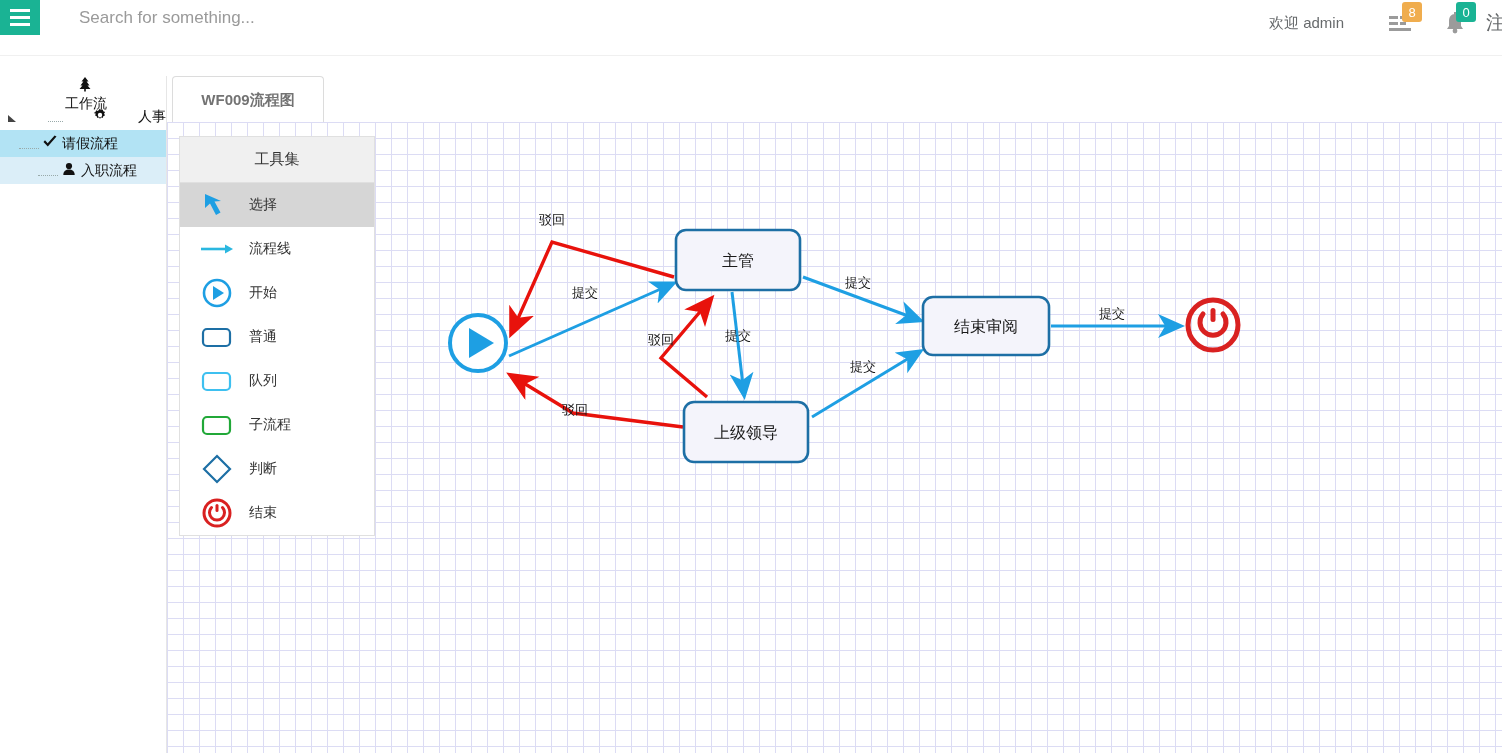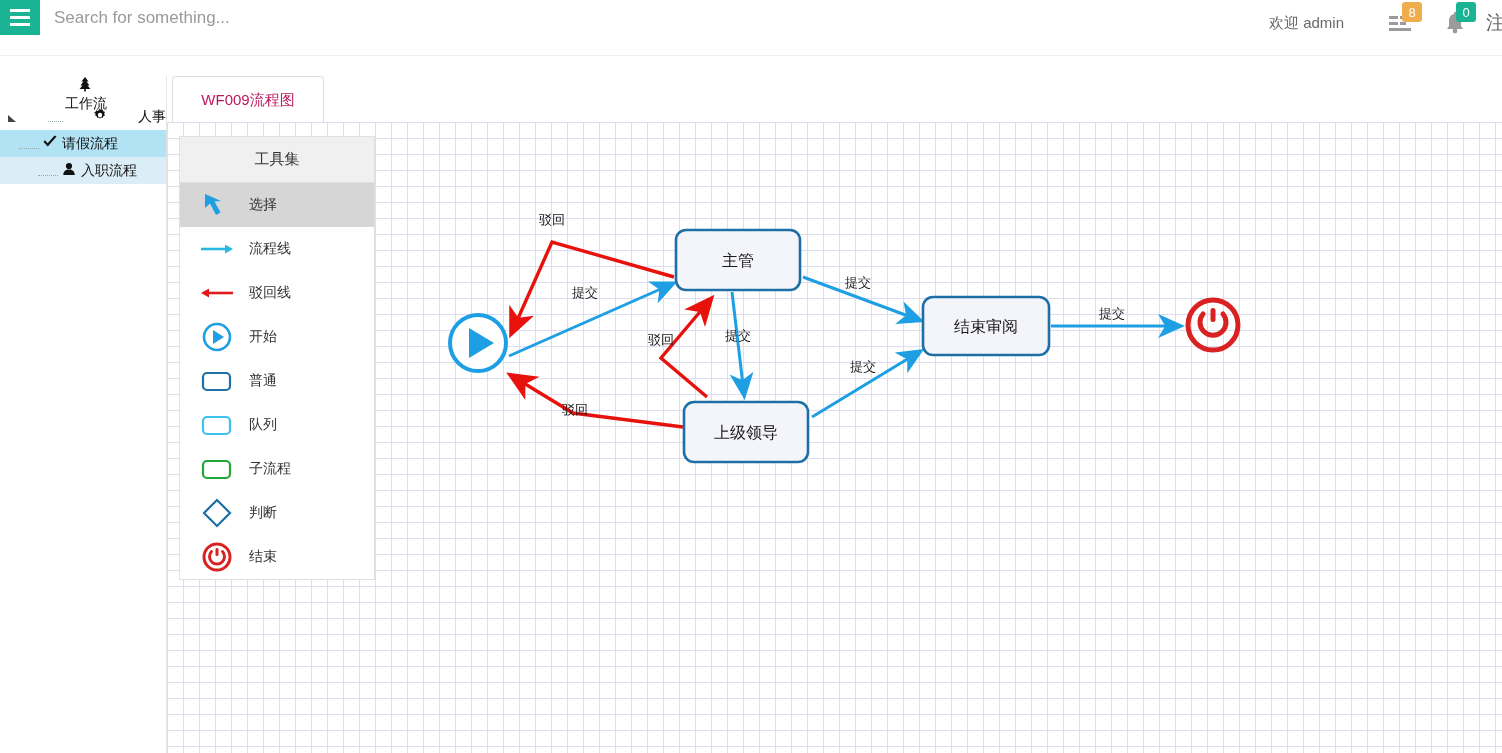--- a/index.html
+++ b/index.html
@@ -26,21 +26,21 @@
     display: flex; flex-direction: column;
     align-items: center; justify-content: center;
     gap: 4px;
     cursor: pointer;
   }
   #hamburger i {
     display: block; width: 20px; height: 3px;
     background: #ffffff;
   }
   #search-input {
-    position: absolute; left: 52px; top: 2px;
+    position: absolute; left: 77px; top: 2px;
     width: 420px; height: 32px;
     border: none; outline: none;
     font-size: 17px;
     color: #a16207;
     background: transparent;
     font-family: "Liberation Sans", "DejaVu Sans", sans-serif;
   }
   #search-input::placeholder { color: #9a9a9a; }
 
   #header-right {
@@ -121,21 +121,21 @@
   }
   #tab-wf009 {
     position: absolute; left: 5px; top: 0px;
     width: 152px; height: 47px;
     background: #ffffff;
     border: 1px solid #dcdcdc;
     border-bottom: none;
     border-top-left-radius: 4px;
     border-top-right-radius: 4px;
     display: flex; align-items: center; justify-content: center;
-    font-size: 15px; font-weight: normal; color: #be185d;
+    font-size: 15px; font-weight: bold; color: #737373;
     cursor: pointer;
   }
 
   
   #canvas {
     position: absolute; left: 167px; top: 122px;
     width: 1335px; height: 631px;
     background-color: #ffffff;
     background-image:
       linear-gradient(to right, #dcdcf4 1px, transparent 1px),
@@ -377,29 +377,20 @@
     <div class="tool-item">
       <span class="tool-icon">
         <svg width="34" height="16" viewBox="0 0 34 16">
           <line x1="1" y1="8" x2="26" y2="8" stroke="#2ab7e0" stroke-width="2.6"></line>
           <path d="M25,3.5 L33,8 L25,12.5 Z" fill="#2ab7e0"></path>
         </svg>
       </span>
       <span class="tool-label">流程线</span>
     </div>
 
-    <div class="tool-item">
-      <span class="tool-icon">
-        <svg width="34" height="16" viewBox="0 0 34 16">
-          <line x1="8" y1="8" x2="33" y2="8" stroke="#e01b1b" stroke-width="2.6"></line>
-          <path d="M9,3.5 L1,8 L9,12.5 Z" fill="#e01b1b"></path>
-        </svg>
-      </span>
-      <span class="tool-label">驳回线</span>
-    </div>
 
     <div class="tool-item">
       <span class="tool-icon">
         <svg width="32" height="32" viewBox="0 0 32 32">
           <circle cx="16" cy="16" r="13" fill="none" stroke="#1e9fe3" stroke-width="2.6"></circle>
           <path d="M12 9 L23 16 L12 23 Z" fill="#1e9fe3"></path>
         </svg>
       </span>
       <span class="tool-label">开始</span>
     </div>

